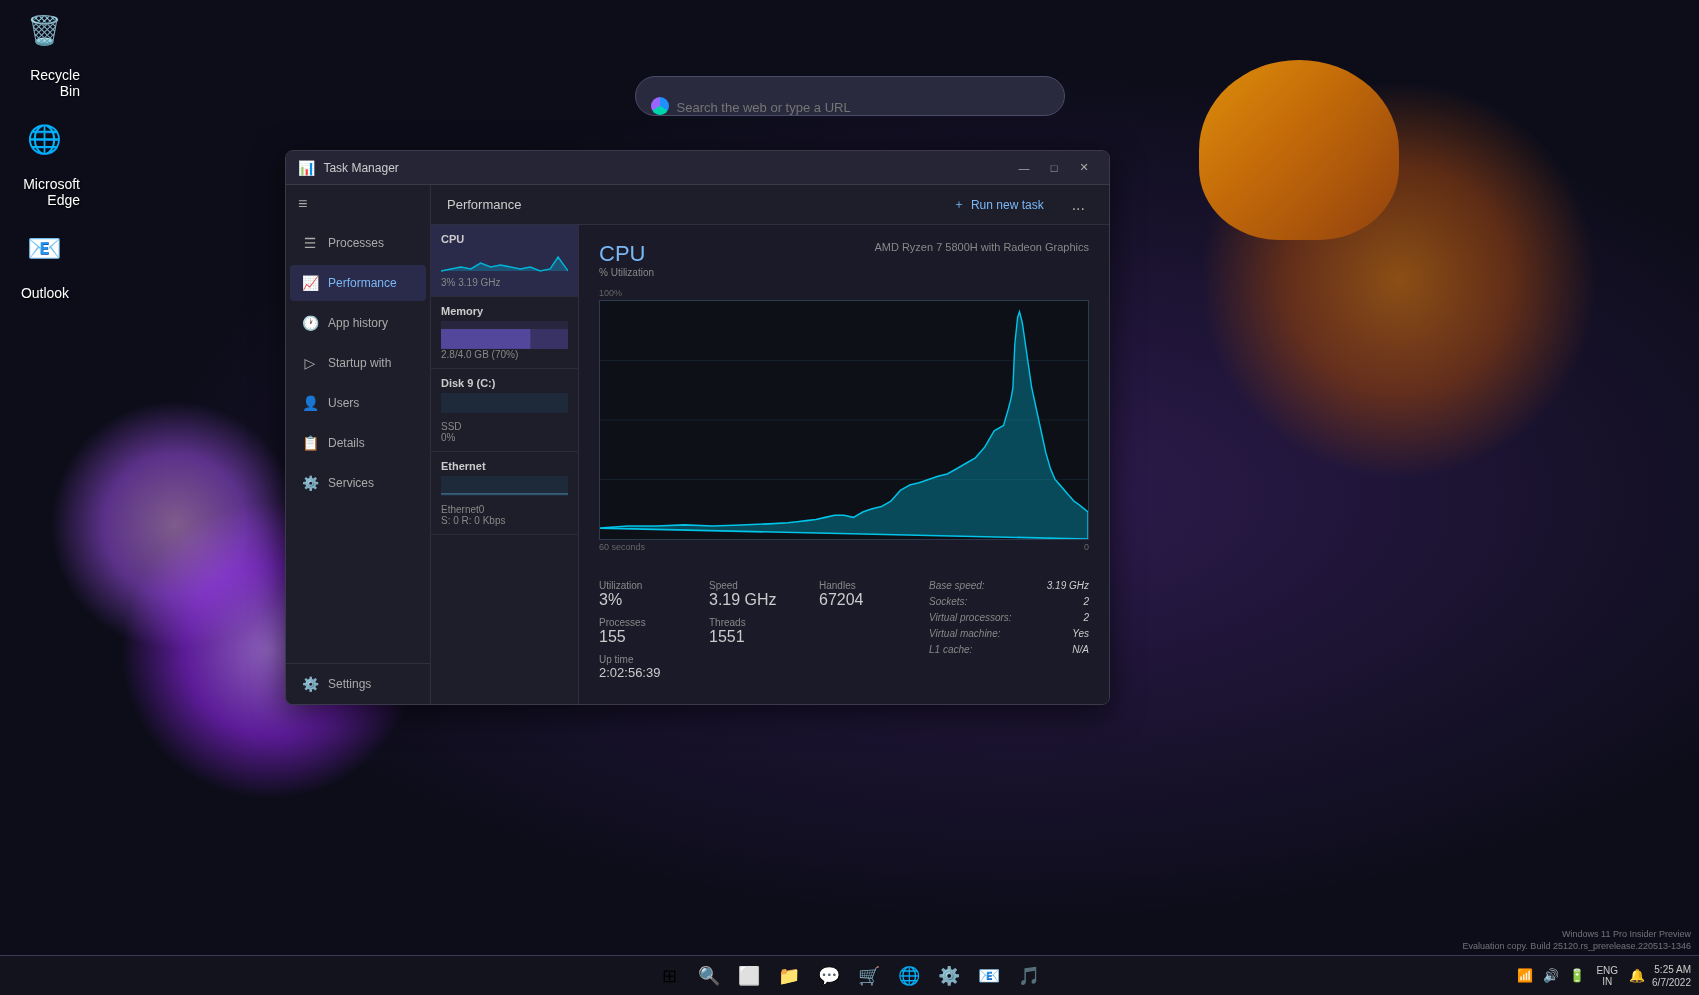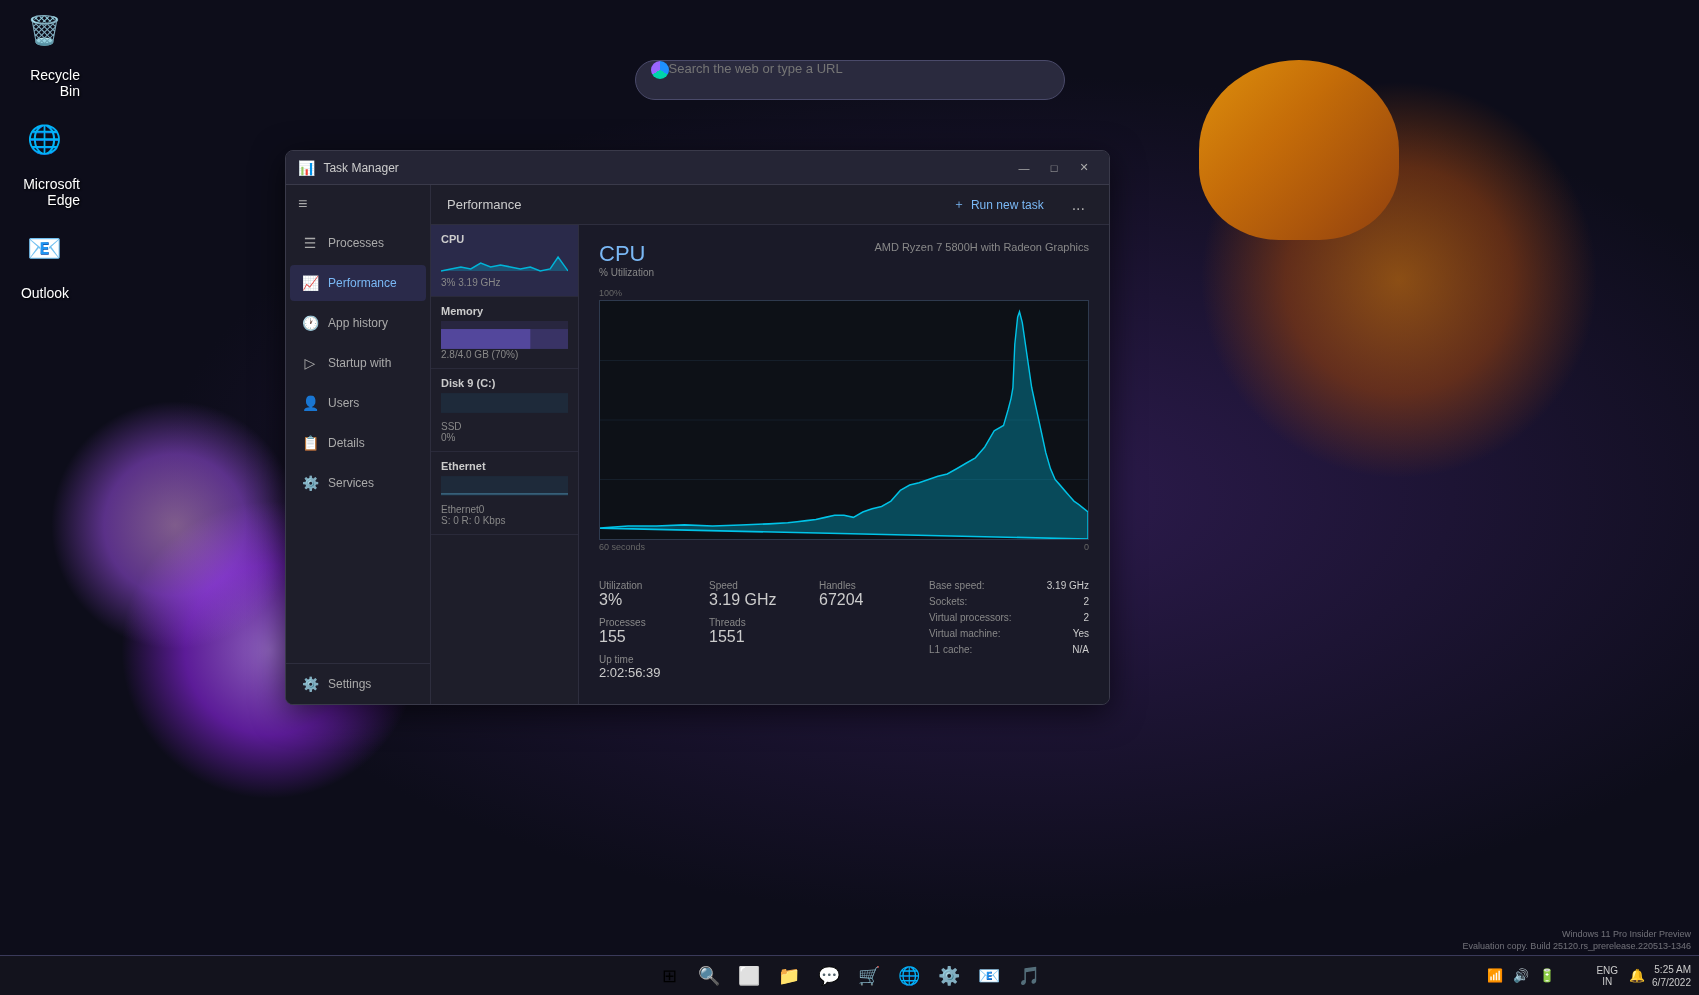--- a/index.html
+++ b/index.html
@@ -80,31 +80,32 @@
       color: white;
       font-size: 14px;
       text-align: right;
       margin-top: 17px;
       text-shadow: 1px 1px 2px black;
     }
 
     
     .search-bar {
       position: absolute;
-      top: 60px;
+      top: 76px;
       left: 50%;
       transform: translateX(-50%);
       width: 430px;
       height: 40px;
       background: #2a2a3e;
       border: 1px solid #4a4a6a;
       border-radius: 20px;
       display: flex;
-      align-items: flex-start;
+      align-items: flex-end;
       padding: 0 15px;
+      gap: 8px;
     }
     .search-bar .search-icon-edge {
       width: 18px;
       height: 18px;
       border-radius: 50%;
       background: conic-gradient(#1e90ff 0deg 120deg, #00d4aa 120deg 240deg, #9966ff 240deg 360deg);
       flex-shrink: 0;
     }
     .search-bar input {
       background: transparent;
@@ -379,20 +380,21 @@
     .stat-value.large {
       font-size: 16px;
     }
     .stat-right-col {
       min-width: 160px;
     }
     .stat-row {
       display: flex;
       justify-content: space-between;
       margin-bottom: 5px;
+      font-style: italic;
     }
     .stat-row-label {
       color: #888;
       font-size: 10px;
     }
     .stat-row-value {
       color: #ccc;
       font-size: 10px;
     }
     .uptime-label {
@@ -467,21 +469,20 @@
       font-size: 13px;
       color: #ccc;
       cursor: pointer;
     }
     .taskbar-lang {
       color: #ccc;
       font-size: 10px;
       text-align: center;
       cursor: pointer;
       padding: 0 4px;
-      margin-left: 30px;
     }
 
     
     .win11-build {
       position: absolute;
       bottom: 42px;
       right: 8px;
       color: rgba(255,255,255,0.4);
       font-size: 9px;
       text-align: right;

